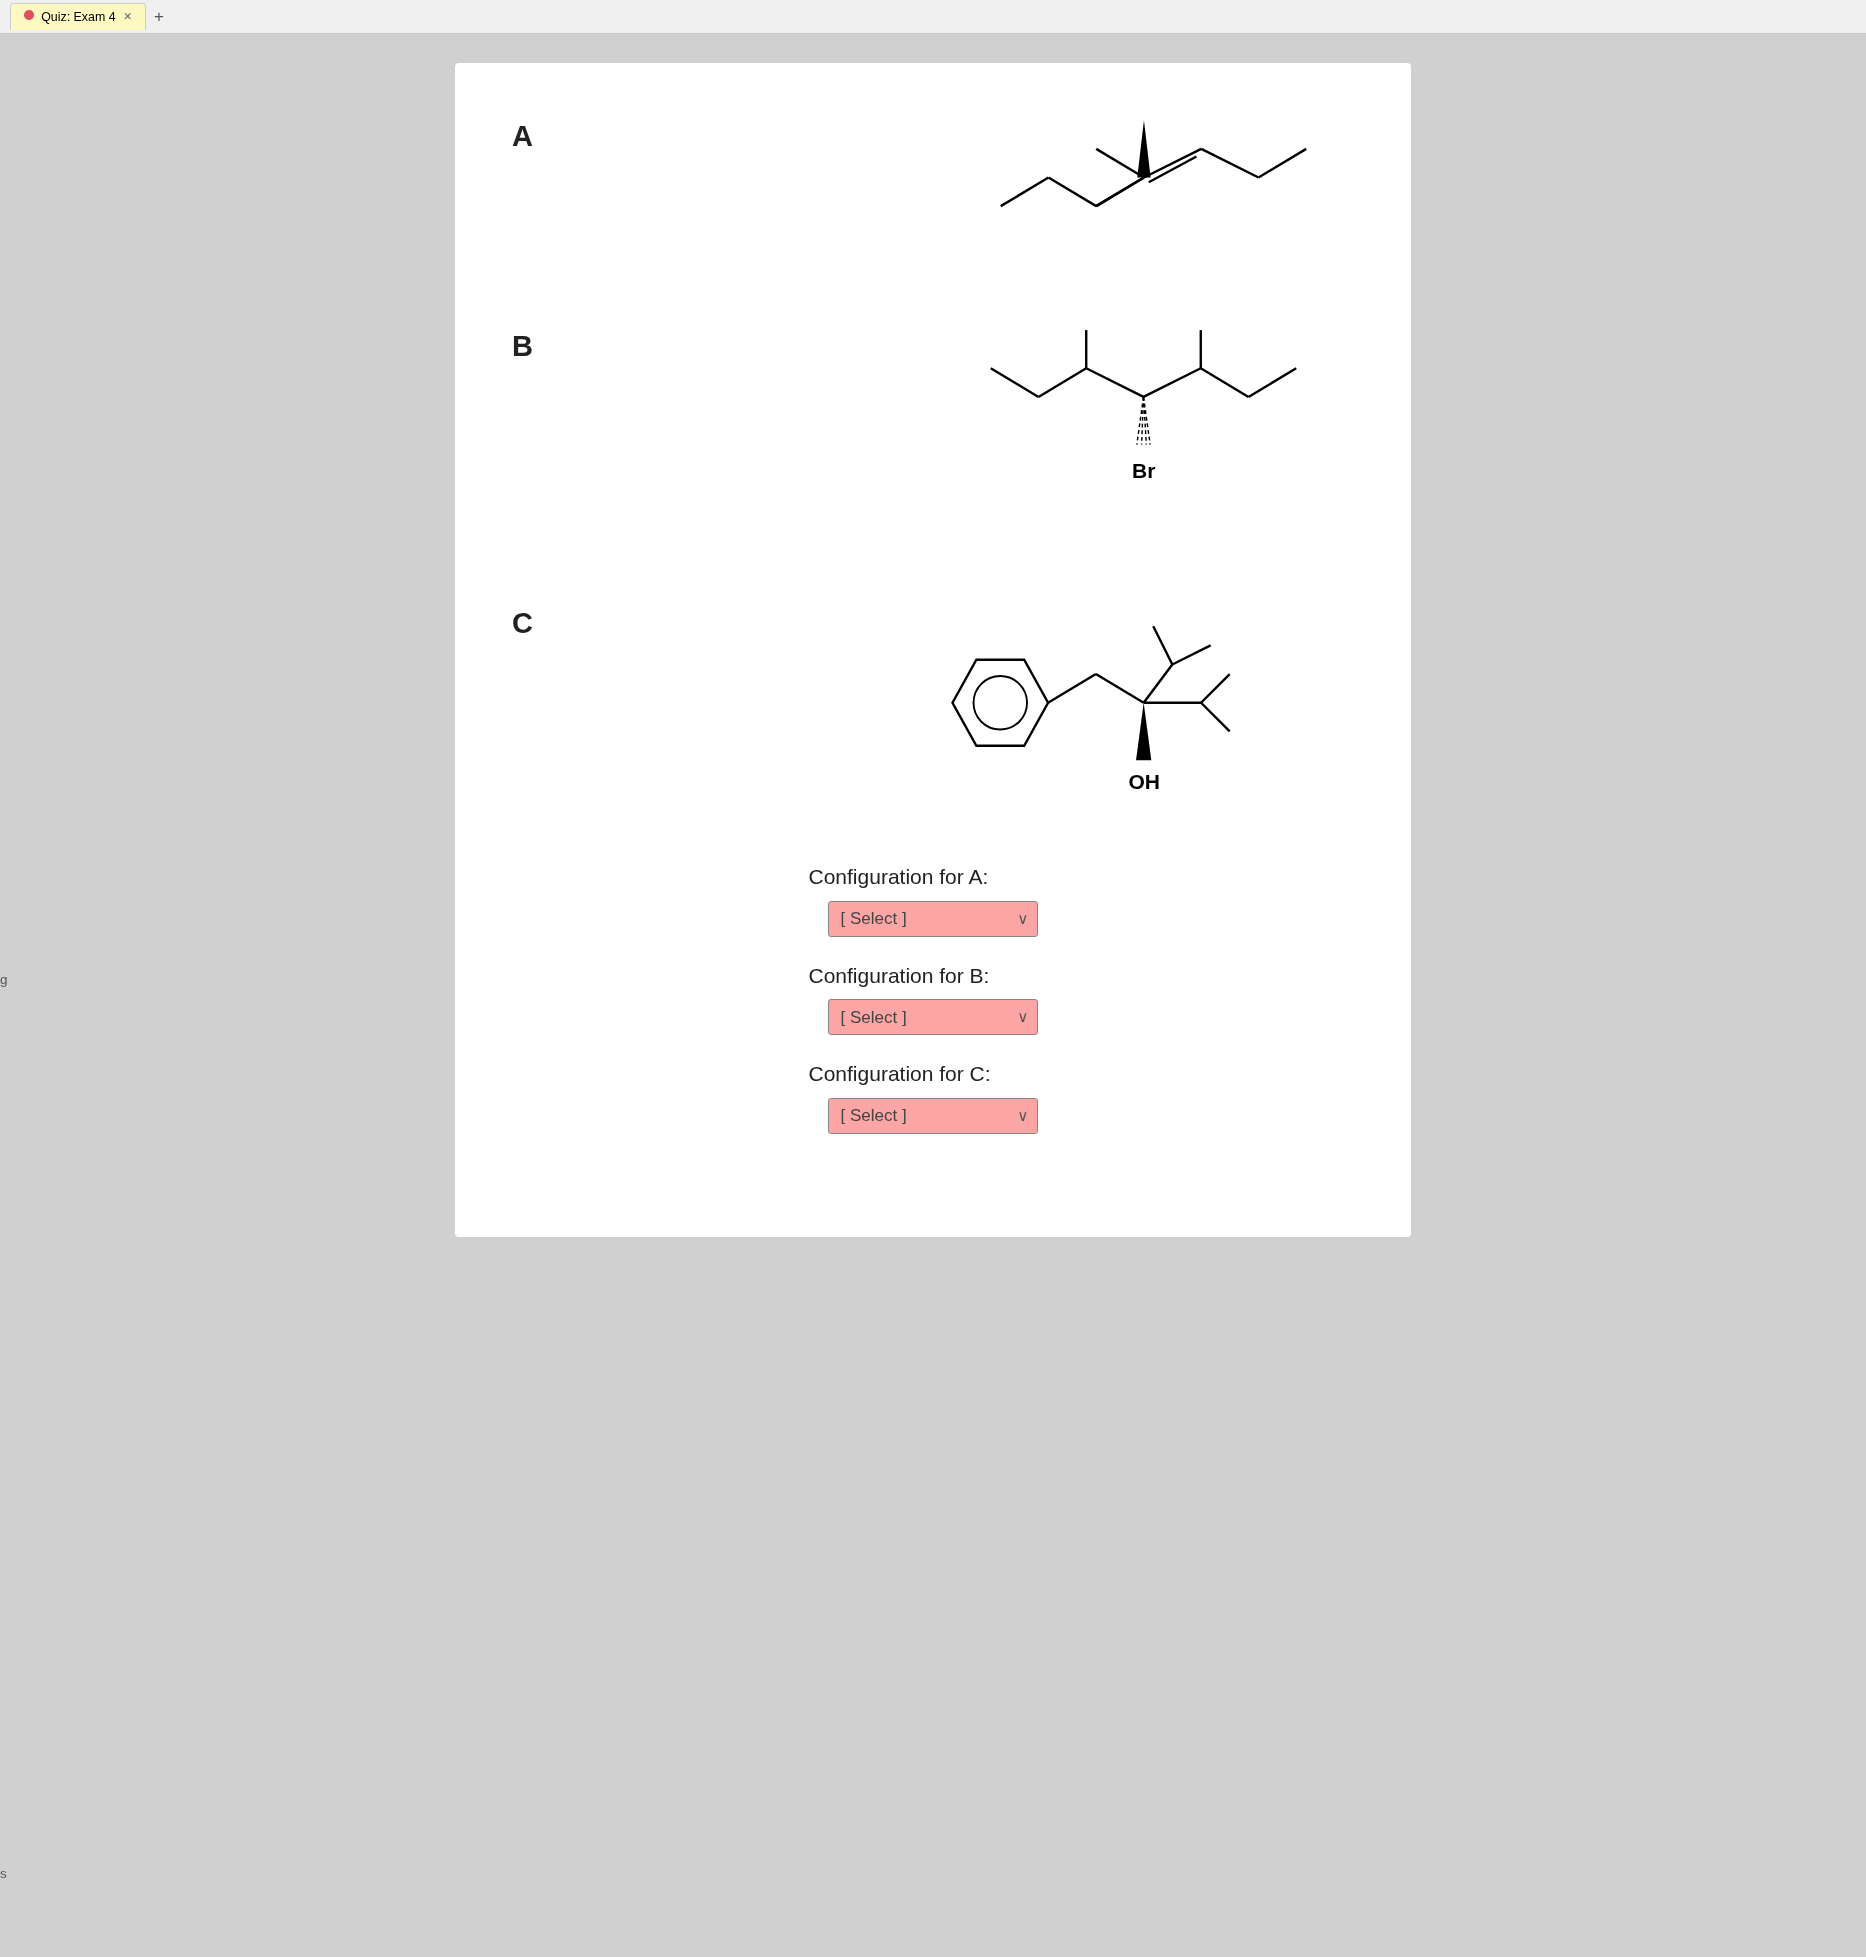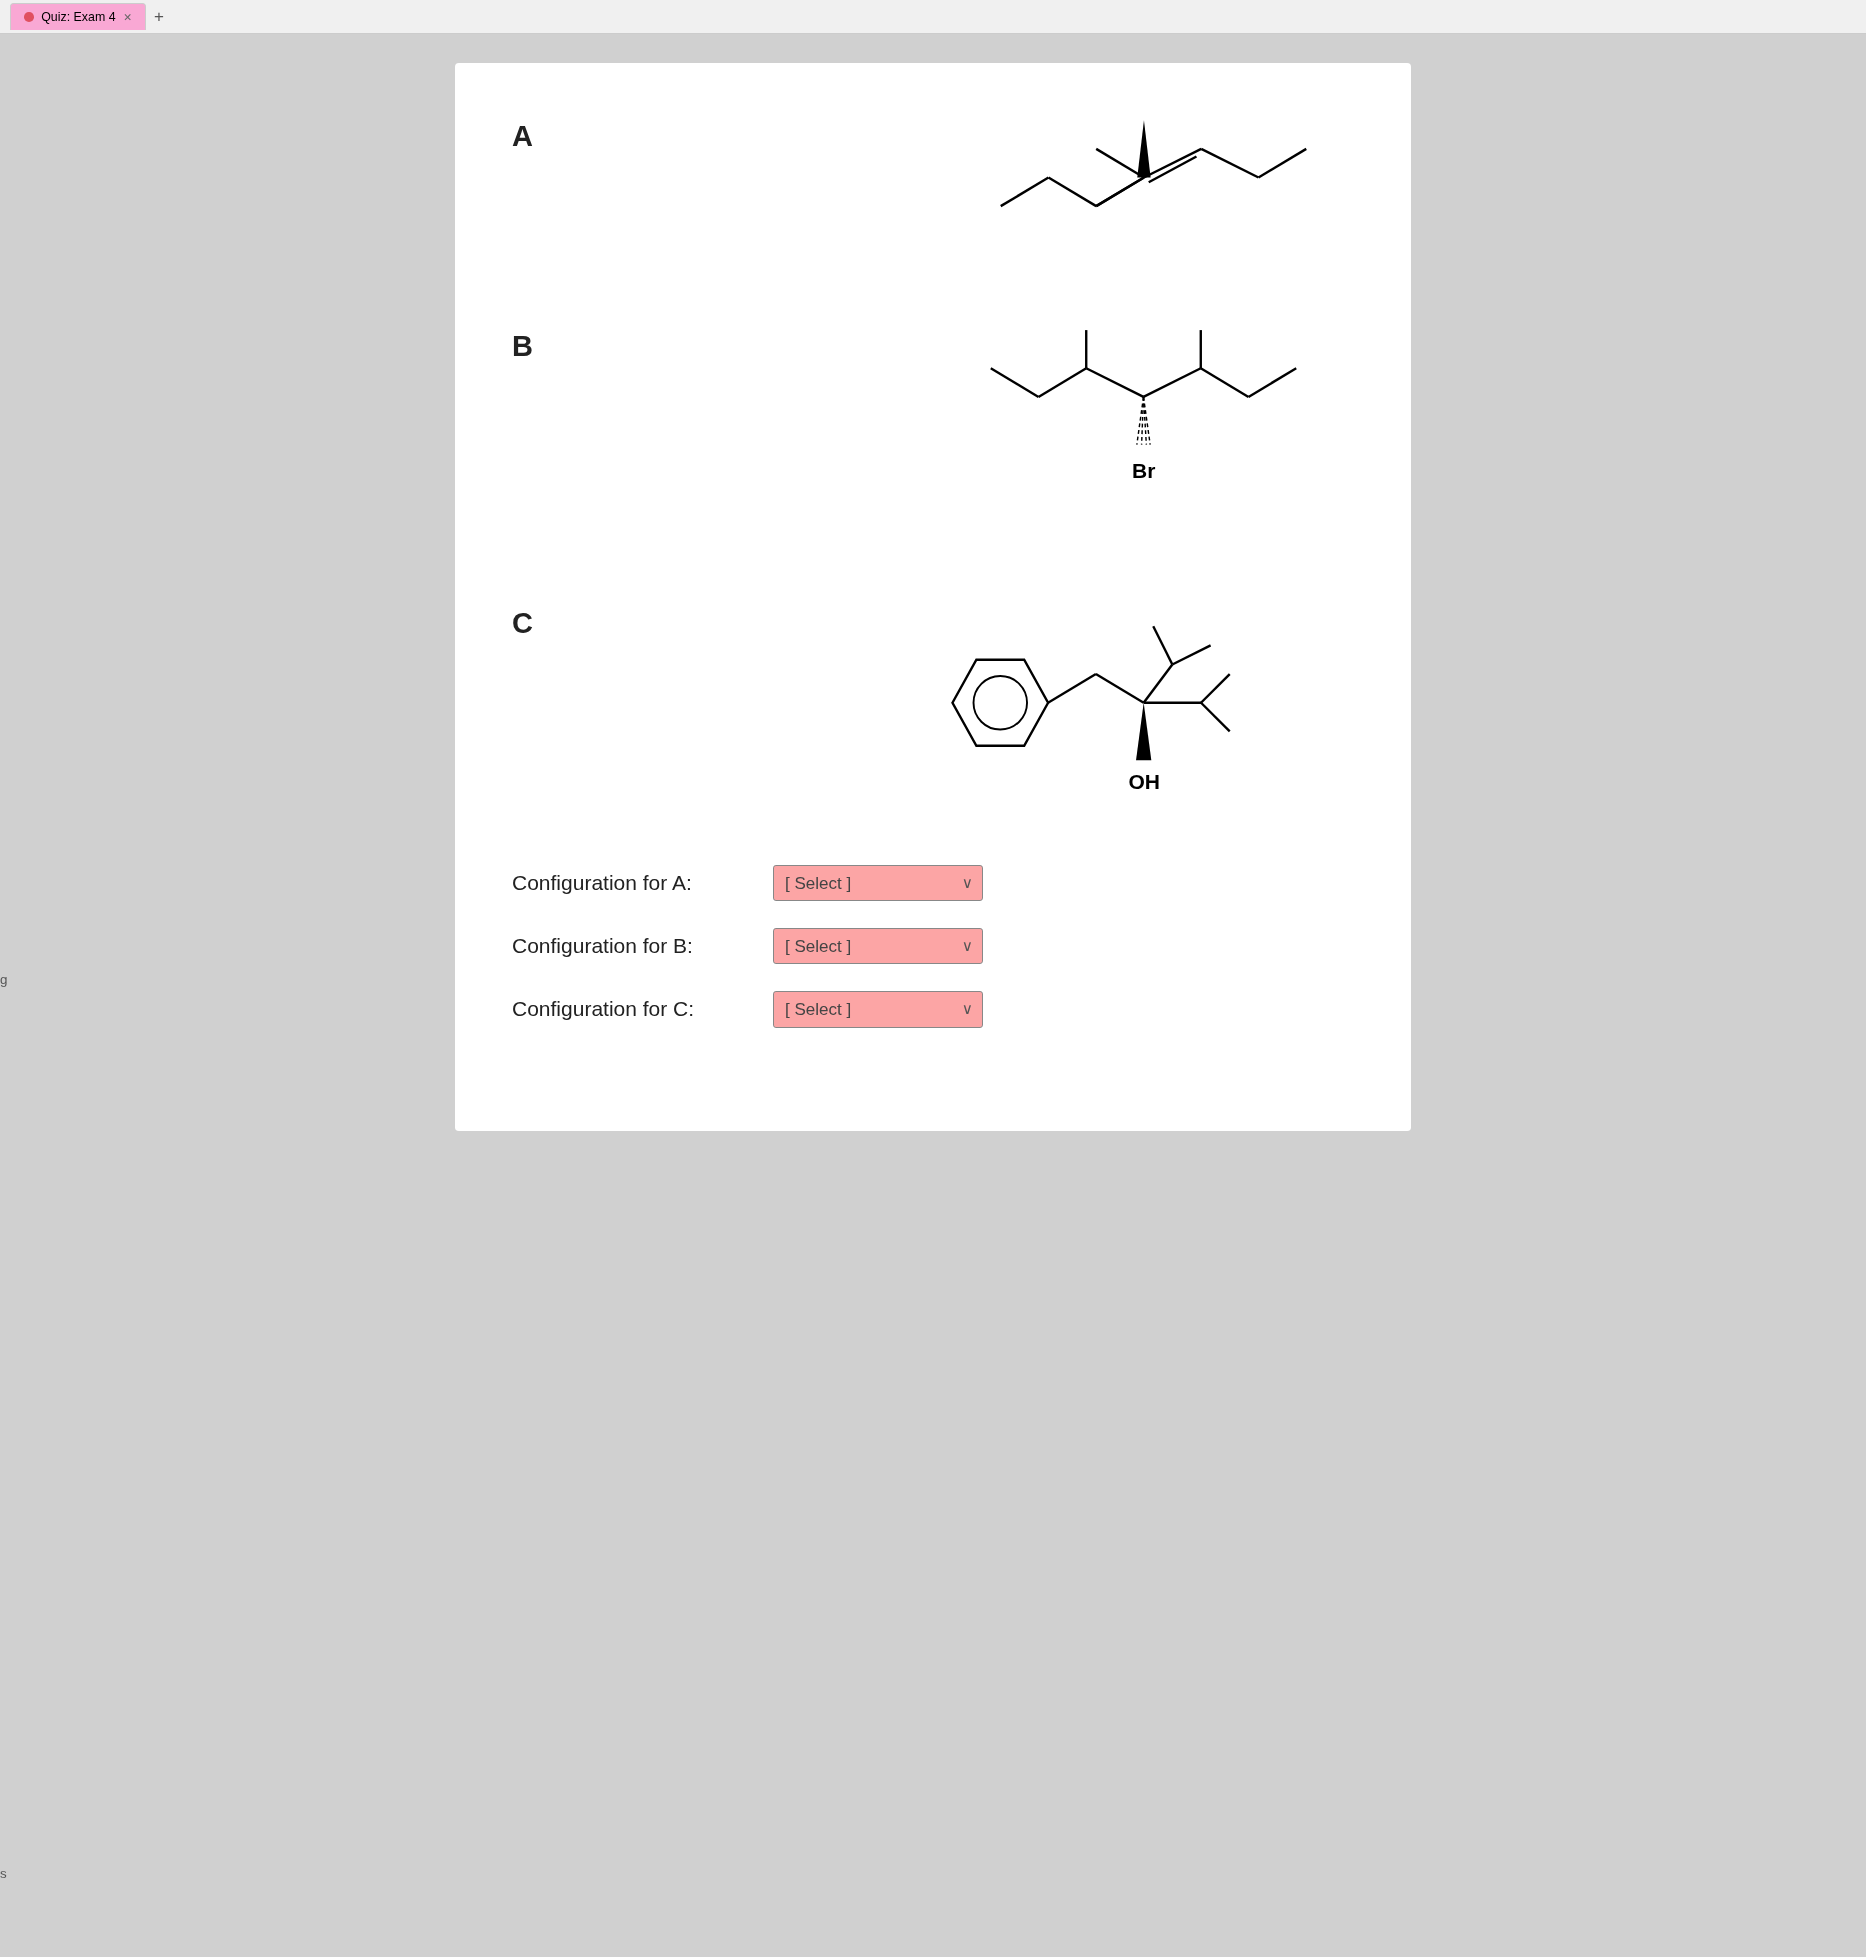--- a/index.html
+++ b/index.html
@@ -14,28 +14,28 @@
       background: #f0f0f0;
       height: 34px;
       display: flex;
       align-items: center;
       padding: 0 9.6px;
       gap: 7.6px;
       border-bottom: 1px solid #ccc;
     }
 
     .tab {
-      background: #f9a8d4;
+      background: #fef9c3;
       border: 1px solid #ccc;
       border-bottom: none;
       border-radius: 3.8px 3.8px 0 0;
       padding: 5.7px 13.4px;
       font-size: 12.4px;
       display: flex;
-      align-items: center;
+      align-items: flex-start;
       gap: 7.6px;
     }
 
     .tab-close {
       font-size: 10.5px;
       color: #666;
       cursor: pointer;
     }
 
     .tab-add {
@@ -83,20 +83,21 @@
 
     svg.molecule {
       overflow: visible;
     }
 
     .config-row {
       display: flex;
       align-items: center;
       margin-bottom: 27px;
       gap: 11.5px;
+      flex-direction: column;
     }
 
     .config-label {
       font-size: 21px;
       color: #222;
       min-width: 249px;
     }
 
     .config-select {
       border: 1.4px solid #888;

